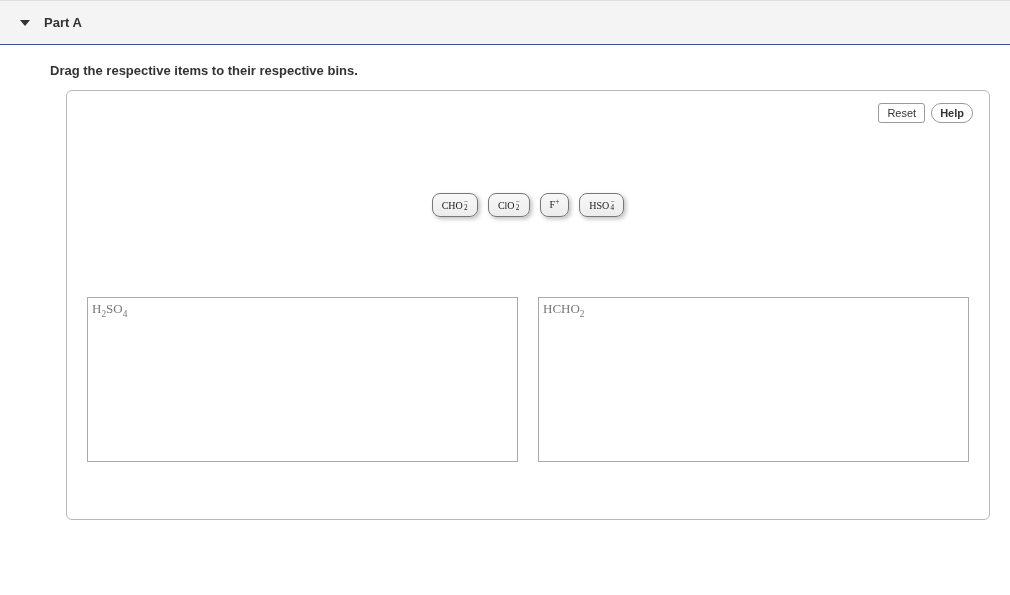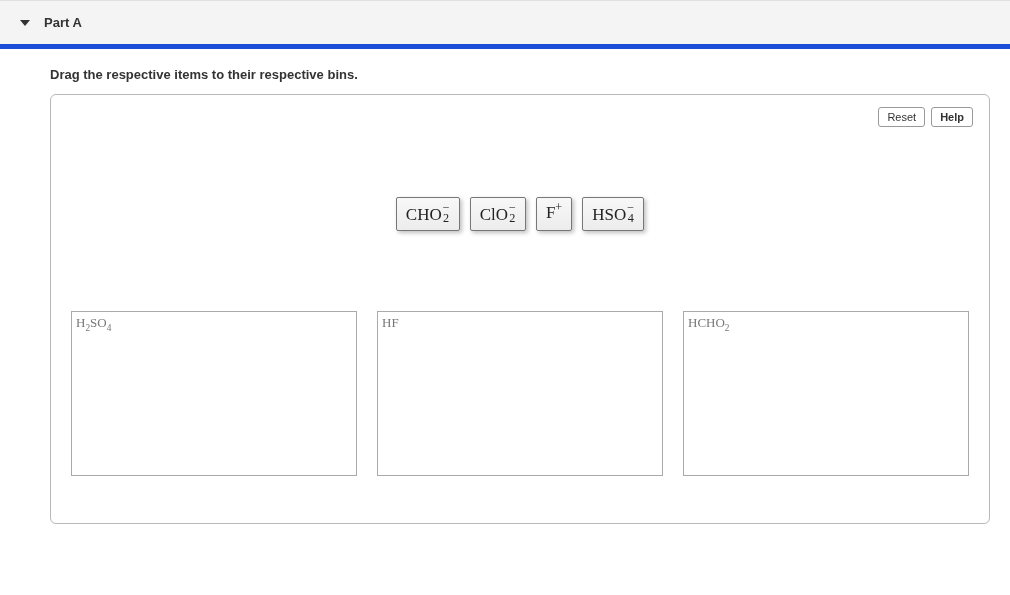--- a/index.html
+++ b/index.html
@@ -6,21 +6,21 @@
     body {
       font-family: Arial, Helvetica, sans-serif;
       font-size: 13px;
       color: #333;
       background: #fff;
       width: 1010px;
     }
     .part-header {
       background: #f4f4f4;
       border-top: 1px solid #e0e0e0;
-      border-bottom: 5px solid #1d4ed8;
+      border-bottom: 1px solid #1d4ed8;
       padding: 14px 20px;
       display: flex;
       align-items: center;
       margin-bottom: 18px;
     }
     .part-header .triangle {
       width: 0;
       height: 0;
       border-left: 5px solid transparent;
       border-right: 5px solid transparent;
@@ -42,51 +42,53 @@
       font-weight: bold;
       margin-bottom: 12px;
       font-size: 13px;
     }
     .workspace {
       border: 1px solid #b8b8b8;
       border-radius: 6px;
       padding: 12px 16px 32px 16px;
       min-height: 430px;
       position: relative;
+      margin-left: 16px;
     }
     .workspace-toolbar {
       display: flex;
       justify-content: flex-end;
       gap: 6px;
       margin-bottom: 70px;
     }
     .tool-btn {
       background: #fff;
       border: 1px solid #999;
       border-radius: 3px;
       padding: 3px 8px;
       font-size: 11px;
       cursor: pointer;
       color: #333;
     }
     .tool-btn.help {
       font-weight: bold;
+      border-radius: 10px;
     }
     .draggables-row {
       display: flex;
       justify-content: center;
       gap: 10px;
       margin-bottom: 80px;
     }
     .draggable-item {
       background: linear-gradient(#f8f8f8, #ececec);
       border: 1px solid #777;
-      border-radius: 2px;
+      border-radius: 8px;
       padding: 5px 9px;
-      font-size: 17px;
+      font-size: 10px;
       color: #222;
       cursor: move;
       box-shadow: 2px 2px 4px rgba(0,0,0,0.25);
       white-space: nowrap;
       font-family: "Times New Roman", Times, serif;
     }
     .bins-row {
       display: flex;
       gap: 20px;
       padding: 0 4px;
@@ -140,20 +142,17 @@
       <div class="draggable-item">ClO<span class="charge-stack"><span class="top">−</span><span class="bot">2</span></span></div>
       <div class="draggable-item">F<sup>+</sup></div>
       <div class="draggable-item">HSO<span class="charge-stack"><span class="top">−</span><span class="bot">4</span></span></div>
     </div>
 
     <div class="bins-row">
       <div class="bin">
         <div class="bin-label">H<sub>2</sub>SO<sub>4</sub></div>
       </div>
       <div class="bin">
-        <div class="bin-label">HF</div>
-      </div>
-      <div class="bin">
         <div class="bin-label">HCHO<sub>2</sub></div>
       </div>
     </div>
   </div>
 </div>
 
 </body></html>

